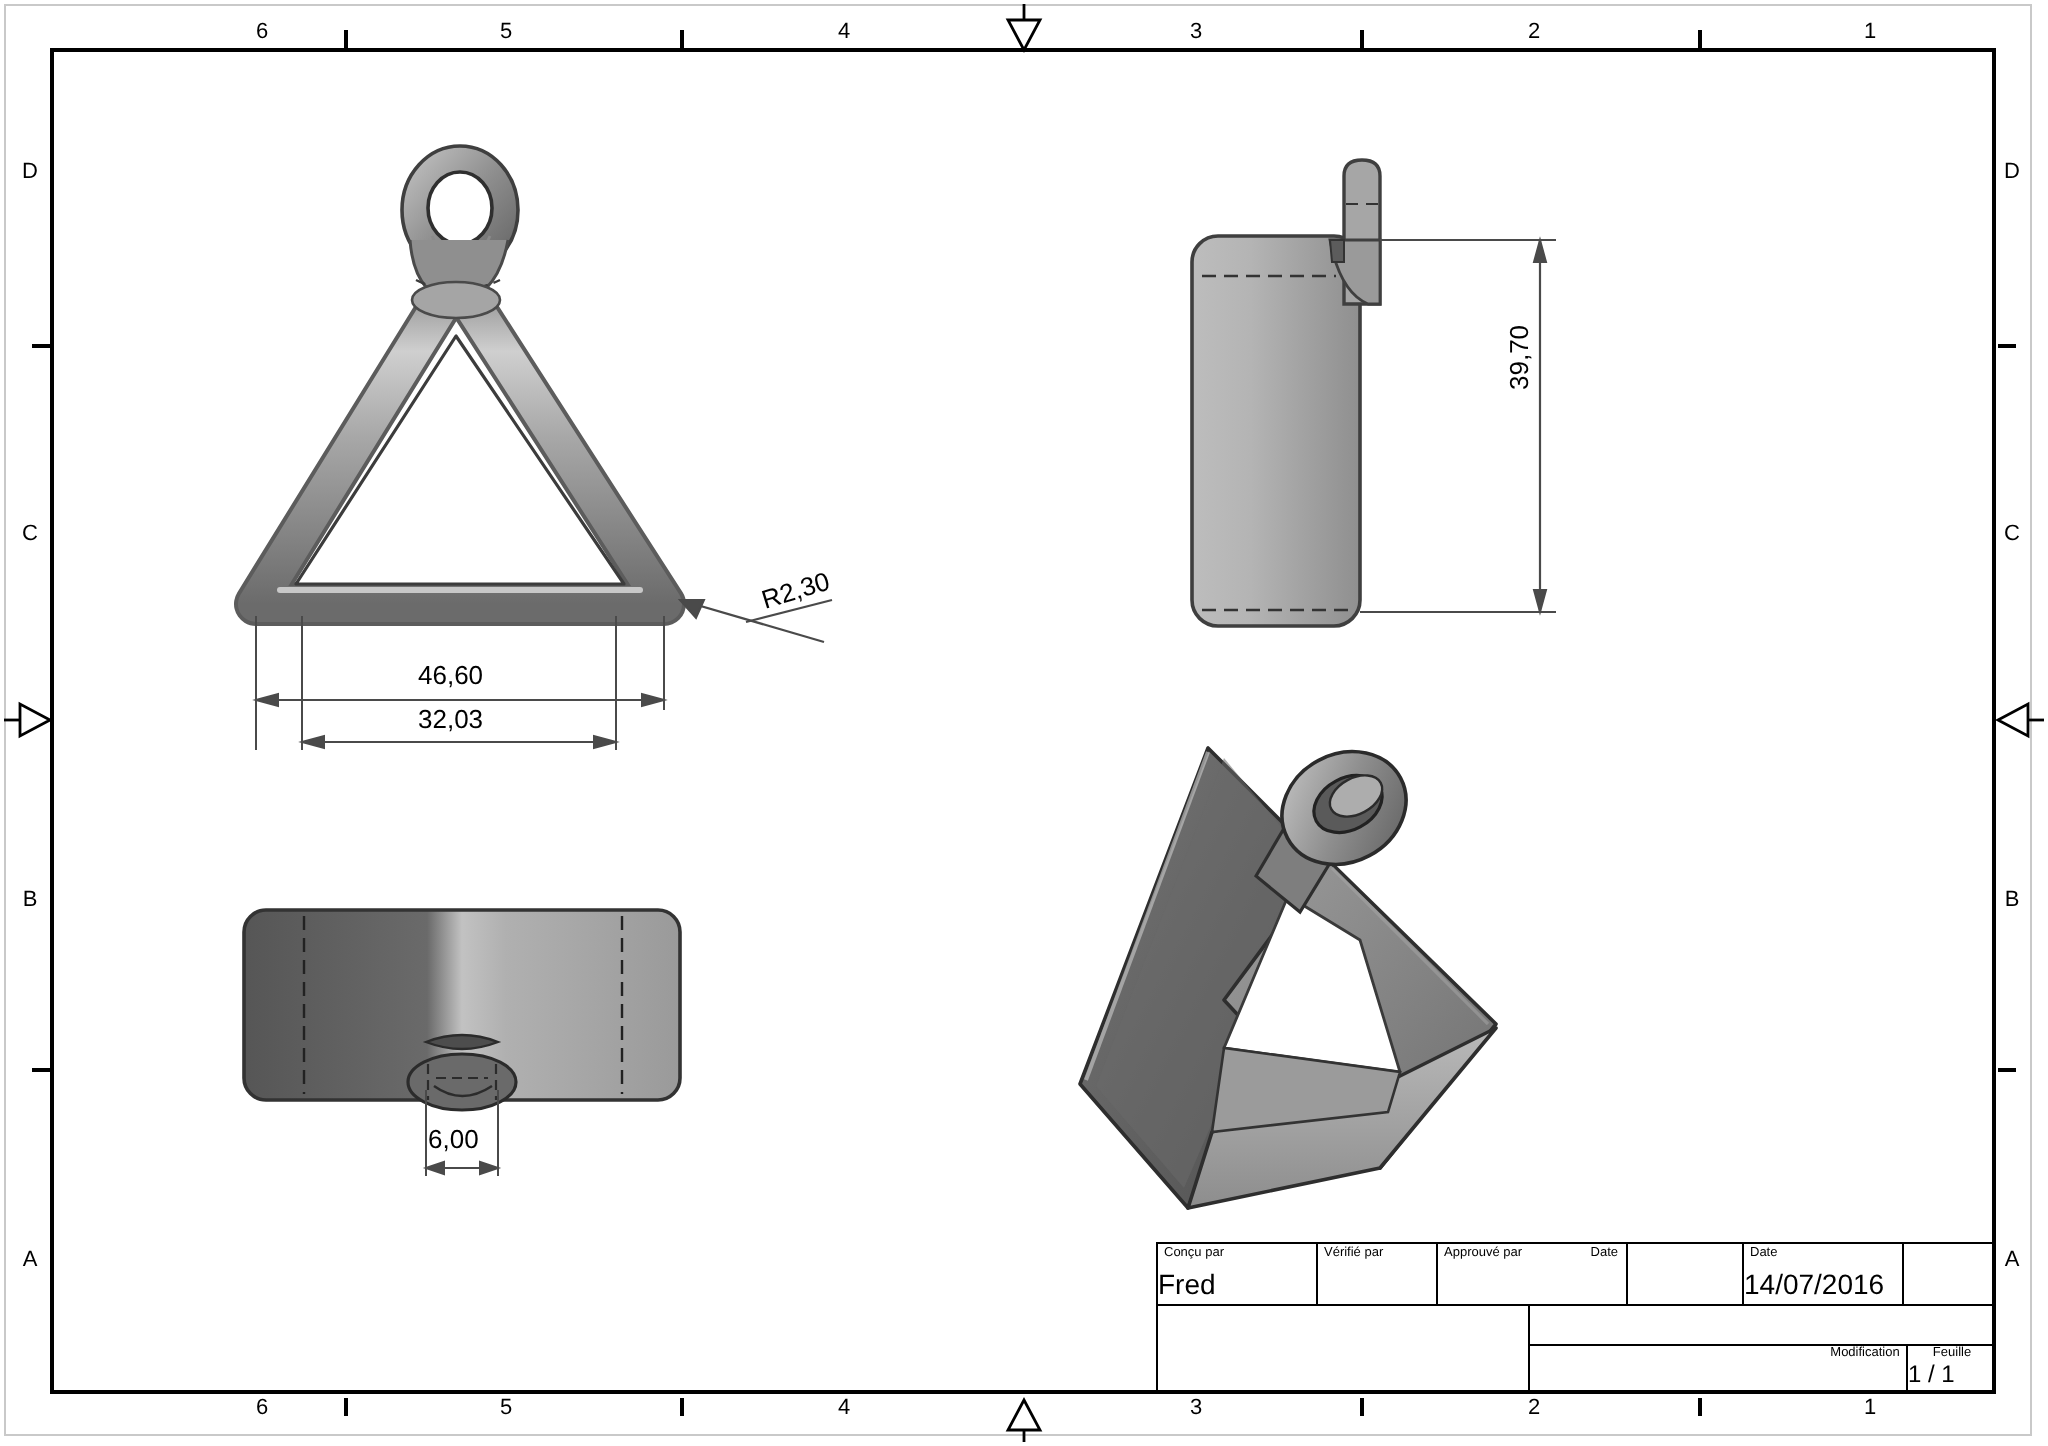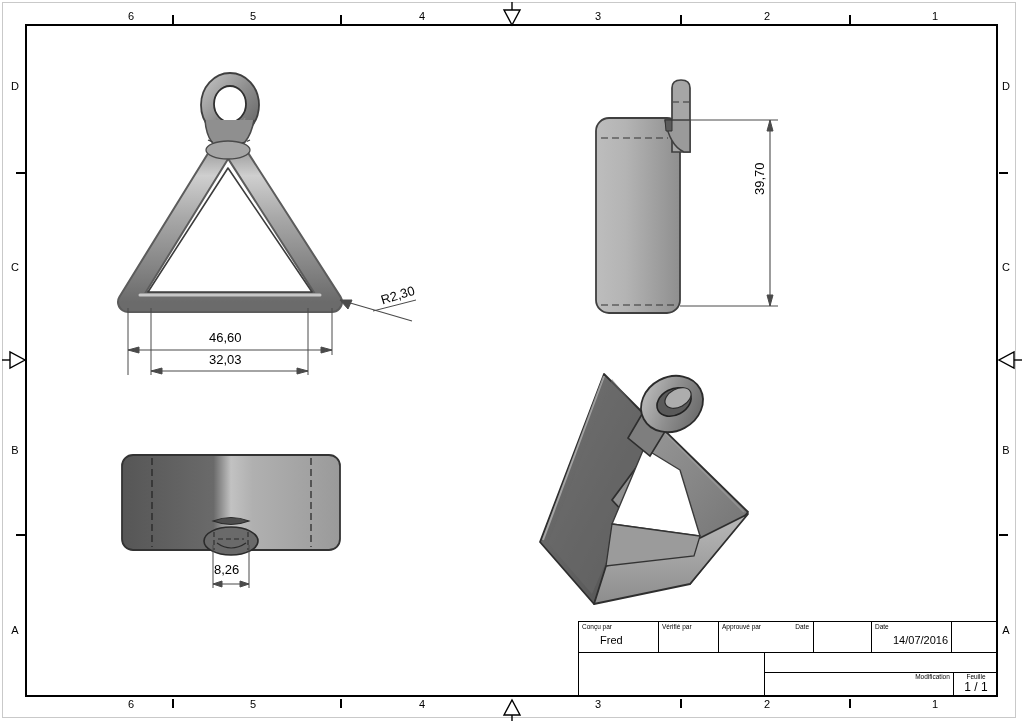--- a/index.html
+++ b/index.html
@@ -91,29 +91,28 @@
   .tb-label.right {
     left: auto;
     right: 4px;
   }
   .tb-label.center {
     left: 0; right: 0;
     text-align: center;
   }
   .tb-value {
     position: absolute;
-    left: 21px;
+    left: 0;
     top: 12px;
-    font-size: 11px;
+    font-size: 14px;
     color: #000;
     white-space: nowrap;
   }
   .tb-value.center {
     left: 0; right: 0;
-    text-align: center;
   }
   .tb-name {
     position: absolute;
     left: 5px;
     top: 8px;
     font-size: 13px;
     color: #000;
     white-space: nowrap;
   }
   .tb-hline {
@@ -355,21 +354,21 @@
 
       <path d="M604 376 L543 540" stroke="#c4c4c4" stroke-width="2" fill="none" opacity="0.65"></path>
       <path d="M666 434 L744 512" stroke="#a8a8a8" stroke-width="1.6" fill="none" opacity="0.5"></path>
     </g>
   </svg>
 
   <div class="dim-text" style="left:209px; top:330px;">46,60</div>
   <div class="dim-text" style="left:209px; top:352px;">32,03</div>
   <div class="dim-text" style="left:379px; top:293px; transform:rotate(-17deg); transform-origin:left top;">R2,30</div>
   <div class="dim-text" style="left:752px; top:195px; transform:rotate(-90deg); transform-origin:left top;">39,70</div>
-  <div class="dim-text" style="left:214px; top:562px;">8,26</div>
+  <div class="dim-text" style="left:214px; top:562px;">6,00</div>
 
   <div id="title-block">
 
     <div class="tb-cell" style="left:0; top:0; width:80px; height:30px;">
       <span class="tb-label">Conçu par</span>
       <span class="tb-value">Fred</span>
     </div>
 
     <div class="tb-cell" style="left:80px; top:0; width:60px; height:30px;">
       <span class="tb-label">Vérifié par</span>

